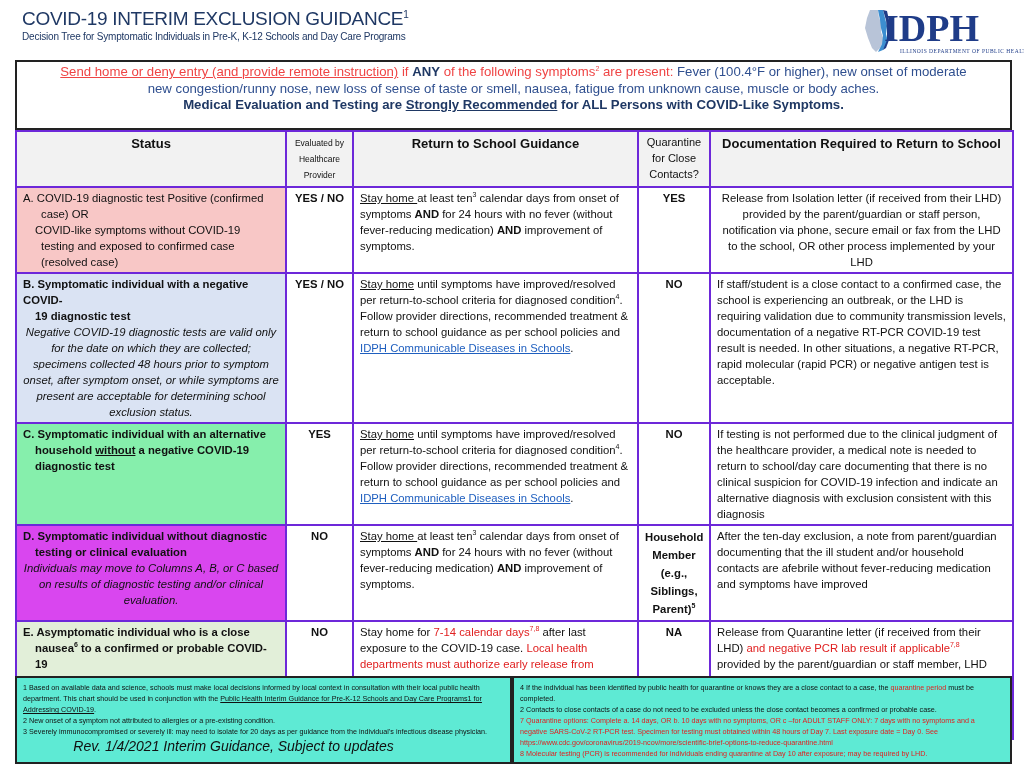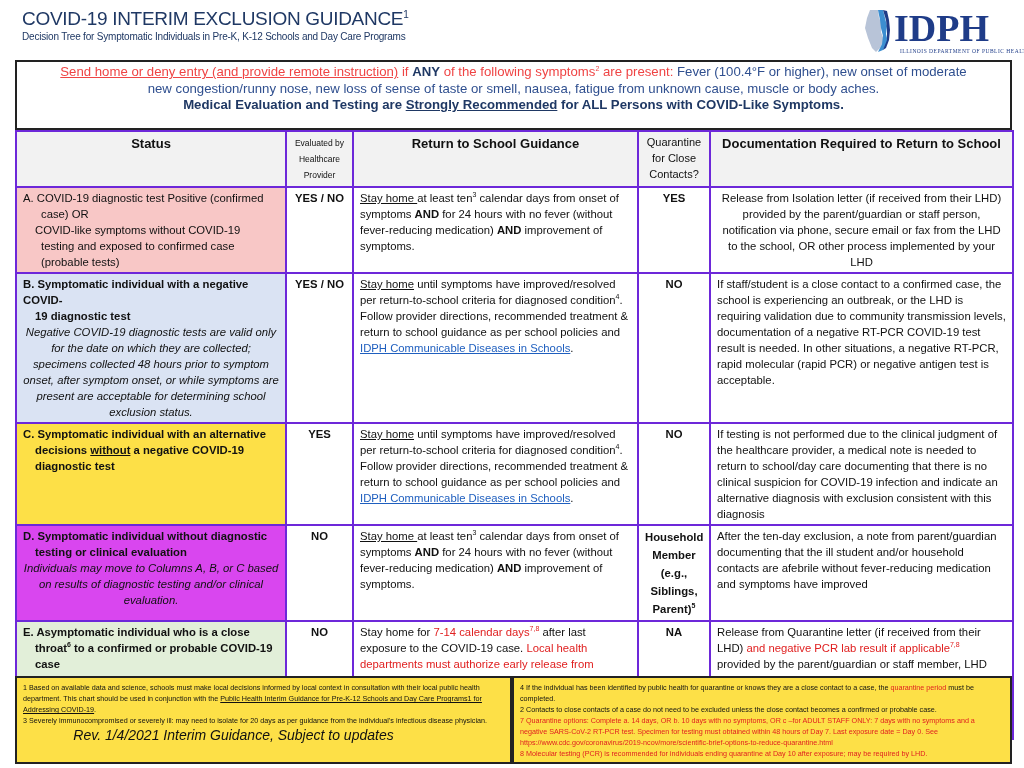--- a/index.html
+++ b/index.html
@@ -2,50 +2,50 @@
 <html><head>
 <meta charset="utf-8">
 <style>
   html, body { margin:0; padding:0; background:#ffffff; }
   body { width:1024px; height:768px; position:relative; overflow:hidden; font-family:"Liberation Sans", sans-serif; color:#111; }
   .title { position:absolute; left:22px; top:8px; font-size:19px; color:#1f3864; letter-spacing:-0.3px; }
   .title sup { font-size:10px; }
   .subtitle { position:absolute; left:22px; top:31px; font-size:10px; color:#1f3864; letter-spacing:-0.2px; }
   .logo { position:absolute; left:862px; top:8px; width:150px; height:48px; }
   .logo .map { position:absolute; left:0; top:0; width:30px; height:46px; }
-  .logo .word { position:absolute; left:32px; top:-2px; font-family:"Liberation Serif", serif; font-weight:bold; font-size:38px; color:#1f3c88; letter-spacing:0px; }
+  .logo .word { position:absolute; left:22px; top:-2px; font-family:"Liberation Serif", serif; font-weight:bold; font-size:38px; color:#1f3c88; letter-spacing:0px; }
   .logo .tag { position:absolute; left:38px; top:40px; font-family:"Liberation Serif", serif; font-size:5.5px; color:#1f3c88; letter-spacing:0.5px; white-space:nowrap; }
 
   .banner { position:absolute; left:15px; top:60px; width:997px; height:70px; border:2px solid #222; box-sizing:border-box; text-align:center; font-size:13.2px; line-height:16.5px; color:#2f4f8f; padding-top:2px; }
   .banner .dark { color:#ef4444; }
   .banner u { text-decoration:underline; }
   .banner b { font-weight:bold; color:#1f3864; }
 
   table.grid { position:absolute; left:15px; top:130px; width:997px; border-collapse:collapse; table-layout:fixed; }
   table.grid td, table.grid th { border:2px solid #6d28d9; vertical-align:top; font-size:11.3px; line-height:16px; padding:2px 6px; }
   table.grid th { background:#f2f2f2; font-weight:bold; text-align:center; font-size:13px; padding-top:4px; }
   th.small { font-size:8.5px !important; line-height:11.5px; font-weight:normal !important; padding-top:3px !important; }
   th.med { font-size:11px !important; line-height:16px; font-weight:normal !important; padding-top:2px !important; }
   td.status { font-size:11.5px; line-height:16px; padding-left:10px; }
   td.center { text-align:center; vertical-align:middle; font-weight:bold; }
   td.center.norm { font-weight:normal; }
   .rowA td.status { background:#f8c7c6; }
   .rowB td.status { background:#dae3f3; }
-  .rowC td.status { background:#fde047; }
+  .rowC td.status { background:#86efac; }
   .rowD td.status { background:#d946ef; }
   .rowE td.status { background:#e2efd9; }
   .indent { padding-left:12px; display:block; }
   .ital { font-style:italic; text-align:center; display:block; }
   .red { color:#e02020; }
   .link { color:#1f5fbf; text-decoration:underline; }
   sup { font-size:7px; line-height:0; }
   td.doc { text-align:left; }
   td.doc.centered { text-align:center; }
 
-  .foot { position:absolute; top:676px; height:88px; border:2px solid #222; background:#fde047; box-sizing:border-box; font-size:7.2px; line-height:11px; padding:4px 6px; color:#111; }
+  .foot { position:absolute; top:676px; height:88px; border:2px solid #222; background:#5eead4; box-sizing:border-box; font-size:7.2px; line-height:11px; padding:4px 6px; color:#111; }
   .foot.left { left:15px; width:497px; }
   .foot.right { left:512px; width:500px; }
   .foot .rev { text-align:center; font-style:italic; font-family:"Liberation Sans", sans-serif; font-size:14px; padding-right:60px; margin-top:4px; }
   .foot p { margin:0; }
   .foot u { text-decoration:underline; }
   .foot .red { color:#e02020; }
 </style>
 </head>
 <body>
 
@@ -84,21 +84,21 @@
     <th class="med">Quarantine for Close Contacts?</th>
     <th>Documentation Required to Return to School</th>
   </tr>
 
   <tr class="rowA" style="height:86px">
     <td class="status">
       <span>A.  COVID-19 diagnostic test Positive  (confirmed</span><br>
       <span class="indent" style="padding-left:18px">case)       OR</span>
       <span class="indent">COVID-like symptoms without COVID-19</span>
       <span class="indent" style="padding-left:18px">testing and exposed to confirmed case</span>
-      <span class="indent" style="padding-left:18px">(probable tests)</span>
+      <span class="indent" style="padding-left:18px">(resolved case)</span>
     </td>
     <td class="center">YES / NO</td>
     <td><u>Stay home </u><span>at least ten</span><sup>3</sup><span> calendar days from onset of symptoms </span><b>AND</b><span> for 24 hours with no fever (without fever-reducing medication) </span><b>AND</b><span> improvement of symptoms.</span></td>
     <td class="center">YES</td>
     <td class="doc centered">Release from Isolation letter (if received from their LHD) provided by the parent/guardian or staff person, notification via phone, secure email or fax from the LHD to the school, OR other process implemented by your LHD</td>
   </tr>
 
   <tr class="rowB" style="height:118px">
     <td class="status">
       <b>B. Symptomatic individual with a negative COVID-</b><br>
@@ -107,21 +107,21 @@
     </td>
     <td class="center norm" style="font-weight:bold">YES / NO</td>
     <td><u>Stay home</u><span> until symptoms have improved/resolved per return-to-school criteria for diagnosed condition</span><sup>4</sup><span>. Follow provider directions, recommended treatment &amp; return to school guidance as per school policies and </span><span class="link">IDPH Communicable Diseases in Schools</span><span>.</span></td>
     <td class="center">NO</td>
     <td class="doc">If staff/student is a close contact to a confirmed case, the school is experiencing an outbreak, or the LHD is requiring validation due to community transmission levels, documentation of  a negative RT-PCR COVID-19 test result is needed. In other situations, a negative RT-PCR, rapid molecular (rapid PCR) or negative antigen test is acceptable.</td>
   </tr>
 
   <tr class="rowC" style="height:88px">
     <td class="status">
       <b>C. Symptomatic individual with an alternative</b><br>
-      <b class="indent"><span>decisions </span><u>without</u><span> a negative COVID-19</span></b>
+      <b class="indent"><span>household </span><u>without</u><span> a negative COVID-19</span></b>
       <b class="indent">diagnostic test</b>
     </td>
     <td class="center">YES</td>
     <td><u>Stay home</u><span> until symptoms have improved/resolved per return-to-school criteria for diagnosed condition</span><sup>4</sup><span>. Follow provider directions, recommended treatment &amp; return to school guidance as per school policies and</span><span class="link"> IDPH Communicable Diseases in Schools</span><span>.</span></td>
     <td class="center">NO</td>
     <td class="doc">If testing is not performed due to the clinical judgment of the healthcare provider, a medical note is needed to return to school/day care documenting that there is no clinical suspicion for COVID-19 infection and indicate an alternative diagnosis with exclusion consistent with this diagnosis</td>
   </tr>
 
   <tr class="rowD" style="height:90px">
     <td class="status">
@@ -131,33 +131,34 @@
     </td>
     <td class="center">NO</td>
     <td><u>Stay home </u><span>at least ten</span><sup>3</sup><span> calendar days from onset of symptoms </span><b>AND</b><span> for 24 hours with no fever (without fever-reducing medication) </span><b>AND</b><span> improvement of symptoms.</span></td>
     <td class="center" style="vertical-align:top; line-height:18px;"><span>Household Member (e.g., Siblings, Parent)</span><sup>5</sup></td>
     <td class="doc">After the ten-day exclusion, a note from parent/guardian documenting that the ill student and/or household contacts are afebrile without fever-reducing medication and symptoms have improved</td>
   </tr>
 
   <tr class="rowE" style="height:100px">
     <td class="status">
       <b>E. Asymptomatic individual who is a close</b><br>
-      <b class="indent"><span>throat</span><sup>6</sup><span> to a confirmed or probable COVID-19</span></b>
+      <b class="indent"><span>nausea</span><sup>6</sup><span> to a confirmed or probable COVID-19</span></b>
       <b class="indent">case</b>
     </td>
     <td class="center">NO</td>
     <td><span>Stay home for </span><span class="red">7-14 calendar days</span><sup class="red">7,8</sup><span> after last exposure to the COVID-19 case. </span><span class="red">Local health departments must authorize early release from quarantine.</span><br><i>If COVID-19 illness develops, use the ten-day isolation period</i><sup>3</sup><i> guidance for a COVID-19 case from the onset date. Testing is recommended.</i></td>
     <td class="center">NA</td>
     <td class="doc"><span>Release from Quarantine letter (if received from their LHD) </span><span class="red">and negative PCR lab result if applicable</span><sup class="red">7,8</sup><span>  provided by the parent/guardian or staff member, LHD notification via phone, secure email or fax to the school OR other process implemented by your LHD</span></td>
   </tr>
 </tbody>
   </table>
 
 <div class="foot left">
   <p><span>1 Based on available data and science, schools must make local decisions informed by local context in consultation with their local public health department. This chart should be used in conjunction with the </span><u>Public Health Interim Guidance for Pre-K-12 Schools and Day Care Programs1 for Addressing COVID-19</u><span>.</span></p>
+  <p>2 New onset of a symptom not attributed to allergies or a pre-existing condition.</p>
   <p>3 Severely immunocompromised or severely ill: may need to isolate for 20 days as per guidance from the individual's infectious disease physician.</p>
   <div class="rev">Rev. 1/4/2021 Interim Guidance, Subject to updates</div>
 </div>
 
 <div class="foot right">
   <p><span>4 If  the individual has been identified by public health for quarantine or knows they are a close contact to a case, the </span><span class="red">quarantine period</span><span> must be completed.</span></p>
   <p>2 Contacts to close contacts of a case do not need to be excluded unless the close contact becomes a confirmed or probable case.</p>
   <p class="red">7 Quarantine options:  Complete a. 14 days, OR  b. 10 days with no symptoms, OR c –for ADULT STAFF ONLY: 7 days with no symptoms and a negative SARS-CoV-2 RT-PCR test.  Specimen for testing must obtained within 48 hours of Day 7.  Last exposure date = Day 0.  See https://www.cdc.gov/coronavirus/2019-ncov/more/scientific-brief-options-to-reduce-quarantine.html</p>
   <p class="red">8 Molecular testing (PCR) is recommended for individuals ending quarantine at Day 10 after exposure; may be required by LHD.</p>
 </div>

